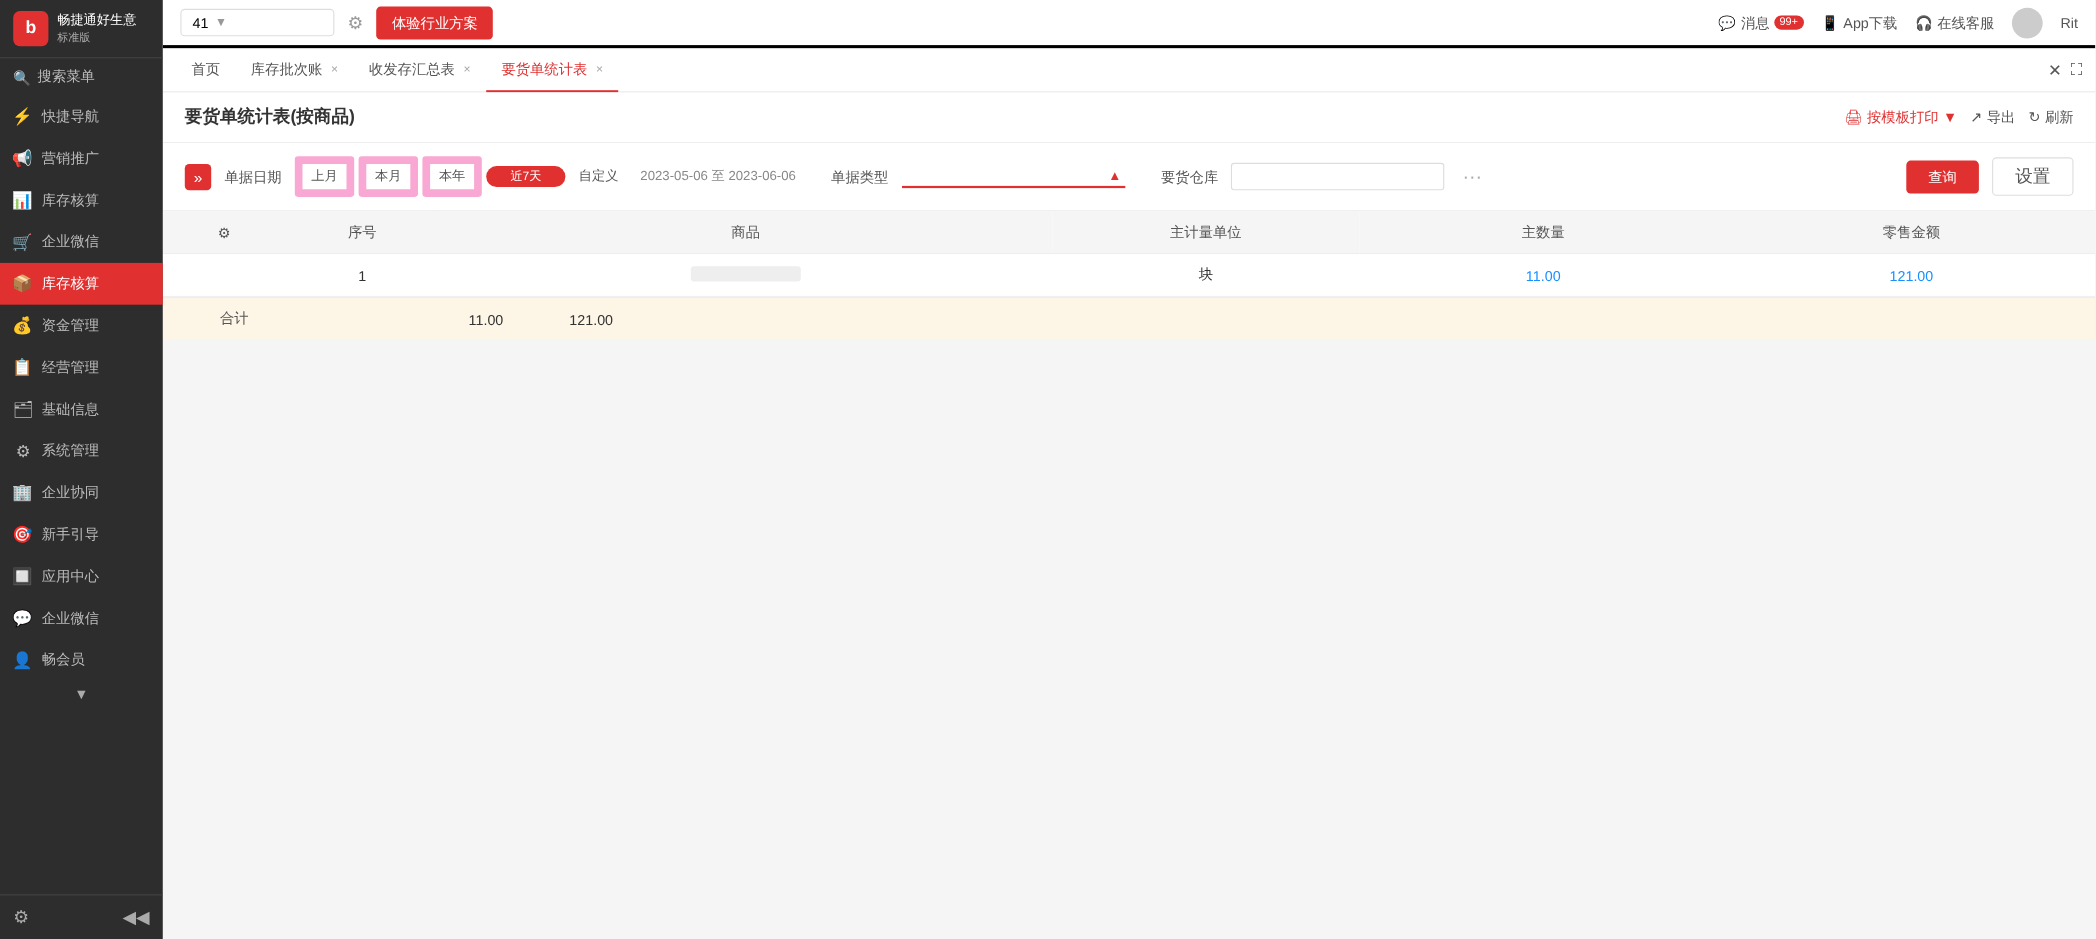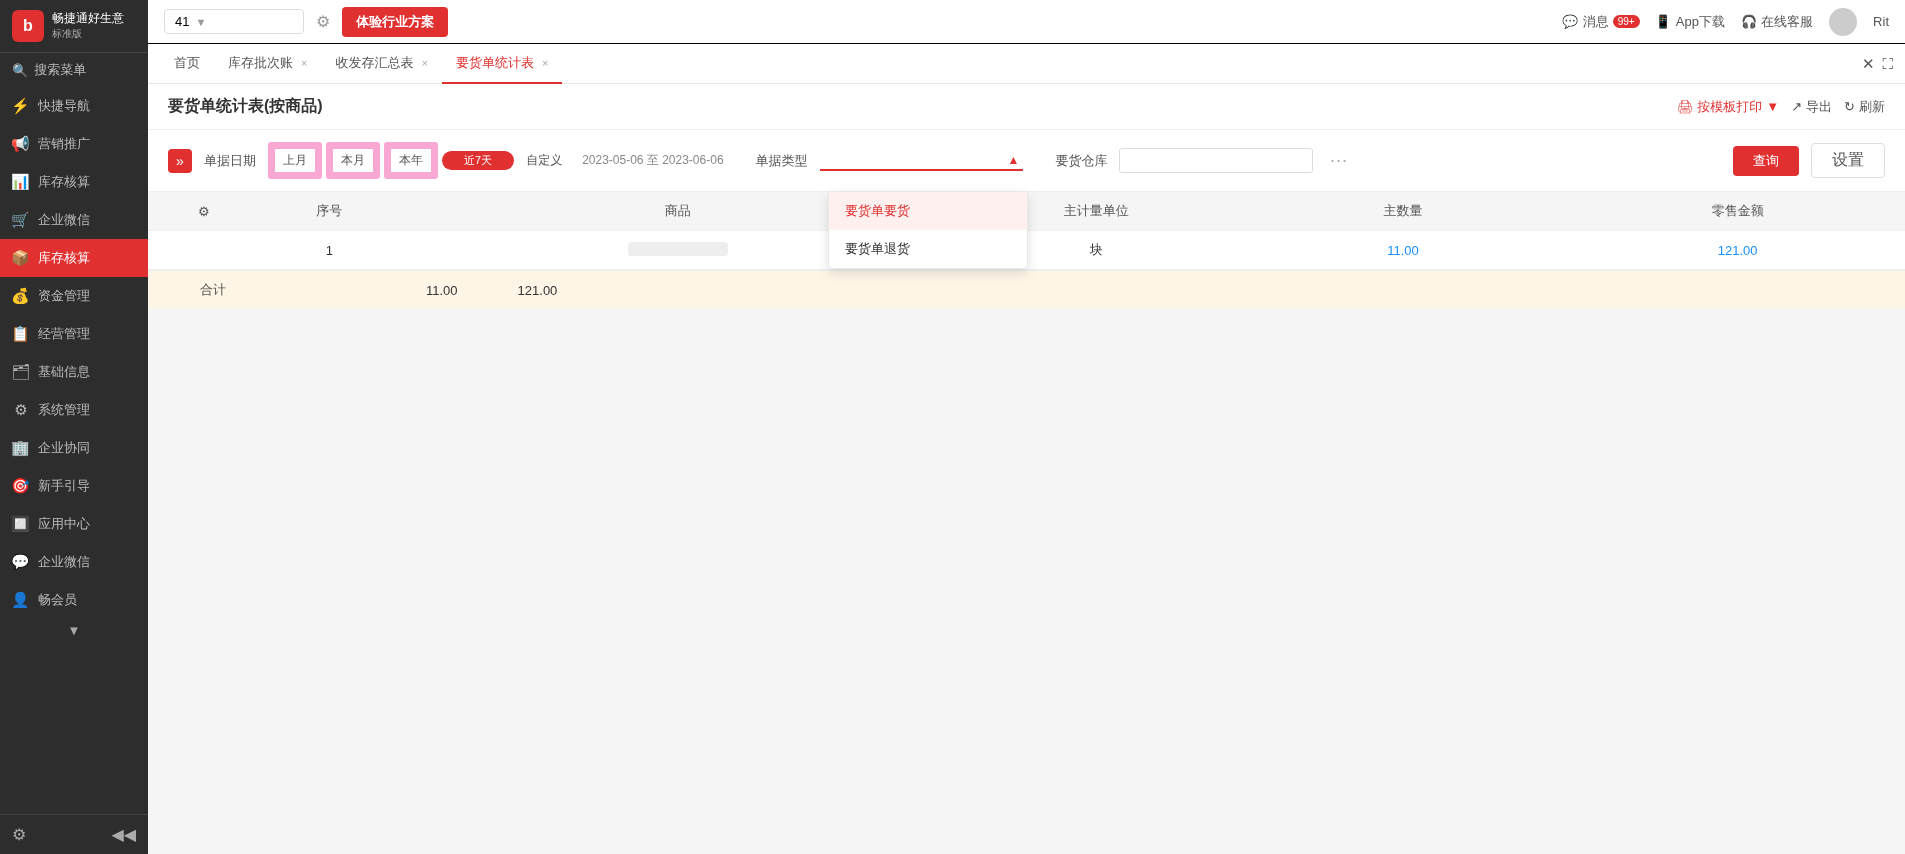--- a/index.html
+++ b/index.html
@@ -64,40 +64,39 @@
       flex: 1;
       display: flex;
       flex-direction: column;
       height: 100%;
       overflow: hidden;
     }
 
     
     .topbar {
       background: #fff;
-      border-bottom: 1px solid #000000;
+      border-bottom: 3px solid #000000;
       display: flex;
       align-items: center;
       padding: 13px 16px;
       height: 44px;
       gap: 12px;
     }
     .topbar-selector {
       display: flex; align-items: center; gap: 6px;
       border: 1px solid #ddd; border-radius: 4px; padding: 4px 10px;
       font-size: 13px; cursor: pointer; min-width: 140px;
     }
     .topbar-selector .chevron { color: #999; font-size: 11px; }
     .topbar-gear { color: #999; cursor: pointer; font-size: 16px; }
     .topbar-trial-btn {
       background: #e03030; color: #fff;
       border: none; border-radius: 4px;
       padding: 6px 14px; font-size: 13px; cursor: pointer;
       white-space: nowrap;
-      font-weight: bold;
     }
     .topbar-spacer { flex: 1; }
     .topbar-right { display: flex; align-items: center; gap: 16px; }
     .topbar-msg { display: flex; align-items: center; gap: 4px; color: #555; font-size: 13px; cursor: pointer; position: relative; }
     .badge { background: #e03030; color: #fff; border-radius: 10px; font-size: 10px; padding: 1px 5px; min-width: 18px; text-align: left; }
     .topbar-app { display: flex; align-items: center; gap: 4px; color: #555; font-size: 13px; cursor: pointer; }
     .topbar-service { display: flex; align-items: center; gap: 4px; color: #555; font-size: 13px; cursor: pointer; }
     .topbar-avatar { width: 28px; height: 28px; background: #ccc; border-radius: 50%; cursor: pointer; }
     .topbar-username { color: #555; font-size: 13px; cursor: pointer; }
 
@@ -457,24 +456,20 @@
         <span class="filter-type-arrow">▲</span>
       </div>
 
       <span class="filter-warehouse-label">要货仓库</span>
       <input class="filter-warehouse-input" type="text" style="">
       <span class="filter-more-btn">···</span>
 
       <button class="btn-search">查询</button>
       <button class="btn-set">设置</button>
 
-      <div class="dropdown-menu">
-        <div class="dropdown-item selected">要货单要货</div>
-        <div class="dropdown-item">要货单退货</div>
-      </div>
     </div>
 
     <div class="table-area">
       <table>
         <thead>
           <tr>
             <th class="col-setting">
               <span>⚙</span>
             </th>
             <th class="col-no">序号</th>

